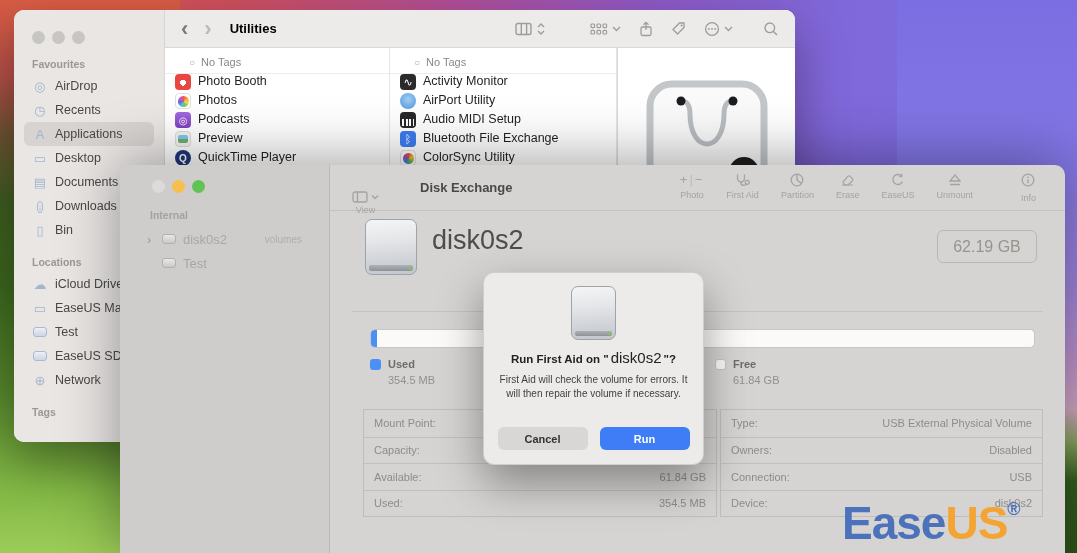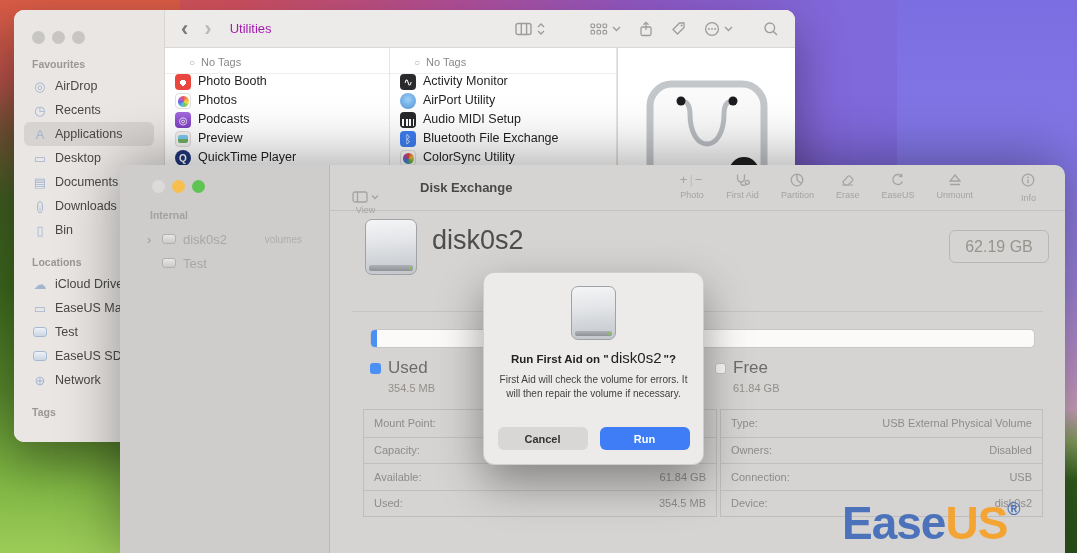--- a/index.html
+++ b/index.html
@@ -26,21 +26,21 @@
   .side-item.sel{background:#d6d3d1;}
   .side-item .gi{width:16px;flex:none;text-align:center;color:#a3b5d0;font-size:13px;line-height:1;}
   .circ-dl{width:13px;height:13px;border:1.2px solid #a3b5d0;border-radius:50%;font-size:9px;line-height:11px;text-align:center;color:#a3b5d0;}
   .mini-drive{display:inline-block;width:14px;height:10px;border-radius:3px;border:1px solid #a9bbd4;
     background:linear-gradient(180deg,#eef1f5,#ccd6e4);position:relative;}
   .mini-drive.gray{border-color:#b3b1af;background:linear-gradient(180deg,#e8e8e8,#c9c9c9);}
   .f-main{flex:1;display:flex;flex-direction:column;background:#fff;}
   .f-toolbar{height:38px;background:#edebe9;border-bottom:1px solid #dad8d6;display:flex;align-items:center;padding:0 16px;flex:none;}
   .nav-arrow{font-size:22px;line-height:1;color:#7c7a78;margin-right:22px;font-weight:bold;}
   .nav-arrow.fwd{color:#bcbab8;margin-right:18px;margin-left:-6px;}
-  .f-title{font-size:13px;font-weight:normal;color:#a21caf;}
+  .f-title{font-size:13px;font-weight:bold;color:#000000;}
   .f-tools{margin-left:auto;display:flex;align-items:center;gap:18px;}
   .f-tools .tgrp{display:flex;align-items:center;gap:4px;}
   .f-tools svg{display:block;}
   .f-content{flex:1;display:flex;min-height:0;}
   .f-col{width:225px;border-right:1px solid #e7e5e3;padding-top:6px;}
   .f-col + .f-col{width:227px;}
   .colhead{display:flex;align-items:center;gap:6px;padding:2px 0 5px 24px;border-bottom:1px solid #efedeb;
     font-size:11px;color:#8a8886;}
   .colhead .ring{font-size:10px;color:#b0aeac;}
   .frow{display:flex;align-items:flex-start;gap:7px;height:19px;padding-left:10px;font-size:12.5px;font-weight:500;color:#1f1f21;white-space:nowrap;}
@@ -80,27 +80,27 @@
   .du-tool.info-gap{margin-left:26px;gap:6px;}
   .du-tool .pm{font-size:13px;color:#a5a3a1;letter-spacing:2px;line-height:14px;}
   .du-content{position:absolute;left:0;right:0;top:46px;bottom:0;}
   .drive{position:relative;background:linear-gradient(175deg,#f4f5f6 0%,#e3e5e8 40%,#cfd2d6 75%,#c3c6ca 100%);
     border:1px solid #9fa2a6;border-radius:7px;}
   .drive::before{content:"";position:absolute;left:6%;right:6%;bottom:5%;height:11%;
     background:linear-gradient(180deg,#aeb1b5,#8f9296);border-radius:2px;}
   .drive::after{content:"";position:absolute;right:9%;bottom:8%;width:3px;height:3px;background:#84c450;border-radius:50%;z-index:1;}
   .du-disk-icon{position:absolute;left:35px;top:8px;width:52px;height:56px;}
   .du-disk-name{position:absolute;left:102px;top:14px;font-size:27px;color:#4f4d4b;}
-  .size-badge{position:absolute;right:16px;top:19px;width:100px;height:33px;border:1.5px solid #b9b7b5;border-radius:6px;
+  .size-badge{position:absolute;right:28px;top:19px;width:100px;height:33px;border:1.5px solid #b9b7b5;border-radius:6px;
     display:flex;align-items:center;justify-content:center;font-size:16px;color:#96948f;}
   .du-divider{position:absolute;left:22px;right:22px;top:100px;border-top:1px solid #c6c4c2;}
   .capbar{position:absolute;left:40px;top:118px;width:665px;height:19px;background:#fbfaf9;border:1px solid #c9c7c5;border-radius:5px;overflow:hidden;}
   .capfill{height:100%;width:6px;background:#4a90f5;}
   .legend{position:absolute;top:147px;display:flex;flex-direction:column;gap:4px;}
-  .legend .lrow{display:flex;align-items:center;gap:7px;font-size:17px;font-weight:normal;color:#6e6c6a;}
+  .legend .lrow{display:flex;align-items:center;gap:7px;font-size:11px;font-weight:bold;color:#6e6c6a;}
   .legend .sq{width:11px;height:11px;border-radius:3px;}
   .legend .val{font-size:11px;color:#928f8d;padding-left:18px;}
   .sq-used{background:#4a90f5;}
   .sq-free{background:#fbfaf8;border:1px solid #c6c4c2;}
   .tables{position:absolute;left:33px;top:198px;display:flex;gap:3px;}
   .itable{border:1px solid rgba(0,0,0,.10);}
   .itable.left{width:354px;}
   .itable.right{width:323px;}
   .irow{display:flex;justify-content:space-between;align-items:center;height:26.5px;padding:0 10px;font-size:11px;color:#8e8c8a;}
   .irow + .irow{border-top:1px solid rgba(0,0,0,.09);}

